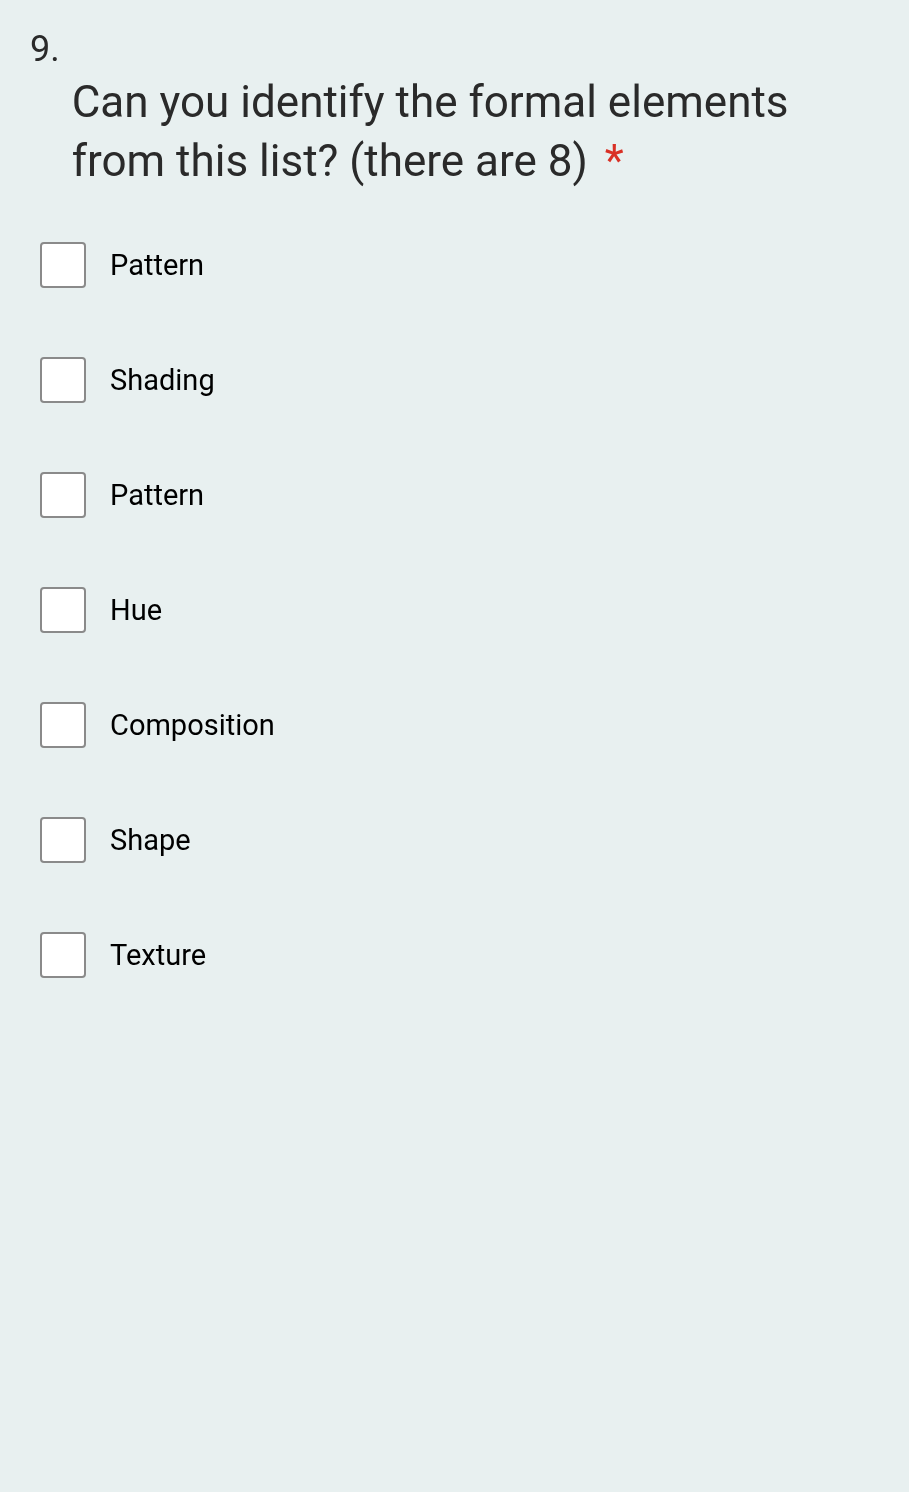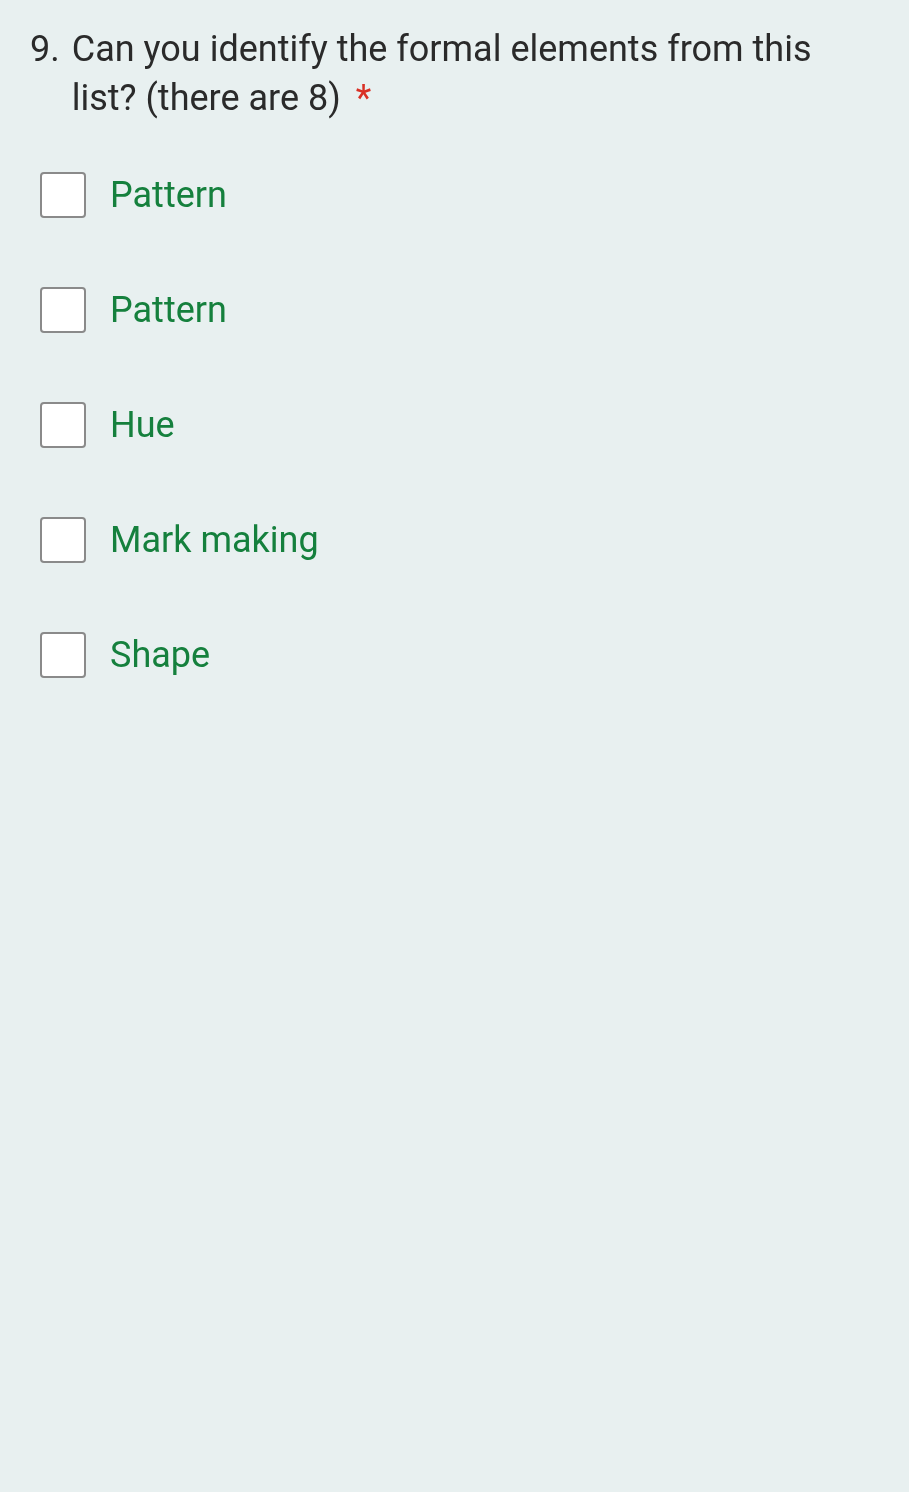--- a/index.html
+++ b/index.html
@@ -21,24 +21,25 @@
       margin-bottom: 50px;
     }
     .question-number {
       font-size: 36px;
       font-weight: 400;
       color: #2a2a2a;
       margin-right: 12px;
       line-height: 1.35;
     }
     .question-text {
-      font-size: 36px;
+      font-size: 44px;
       font-weight: 400;
       color: #2a2a2a;
       line-height: 1.35;
+      margin-top: 48px;
     }
     .required-star {
       color: #d93025;
       margin-left: 6px;
     }
     .options-container {
       padding-left: 10px;
     }
     .option-row {
       display: flex;
@@ -49,22 +50,22 @@
       width: 46px;
       height: 46px;
       border: 2px solid #8a8a8a;
       border-radius: 4px;
       background: #ffffff;
       margin-right: 24px;
       flex-shrink: 0;
       cursor: pointer;
     }
     .option-label {
-      font-size: 36px;
-      color: #15803d;
+      font-size: 29px;
+      color: #000000;
       cursor: pointer;
       text-align: right;
     }
   </style>
 </head>
 <body>
 
 <div class="question-header">
   <span class="question-number">9.</span>
   <span class="question-text">
@@ -73,27 +74,35 @@
   </span>
 </div>
 
 <div class="options-container">
   <div class="option-row">
     <div class="checkbox"></div>
     <span class="option-label">Pattern</span>
   </div>
   <div class="option-row">
     <div class="checkbox"></div>
+    <span class="option-label">Shading</span>
+  </div>
+  <div class="option-row">
+    <div class="checkbox"></div>
     <span class="option-label">Pattern</span>
   </div>
   <div class="option-row">
     <div class="checkbox"></div>
     <span class="option-label">Hue</span>
   </div>
   <div class="option-row">
     <div class="checkbox"></div>
-    <span class="option-label">Mark making</span>
+    <span class="option-label">Composition</span>
   </div>
   <div class="option-row">
     <div class="checkbox"></div>
     <span class="option-label">Shape</span>
   </div>
+  <div class="option-row">
+    <div class="checkbox"></div>
+    <span class="option-label">Texture</span>
+  </div>
 </div>
 
 </body></html>

